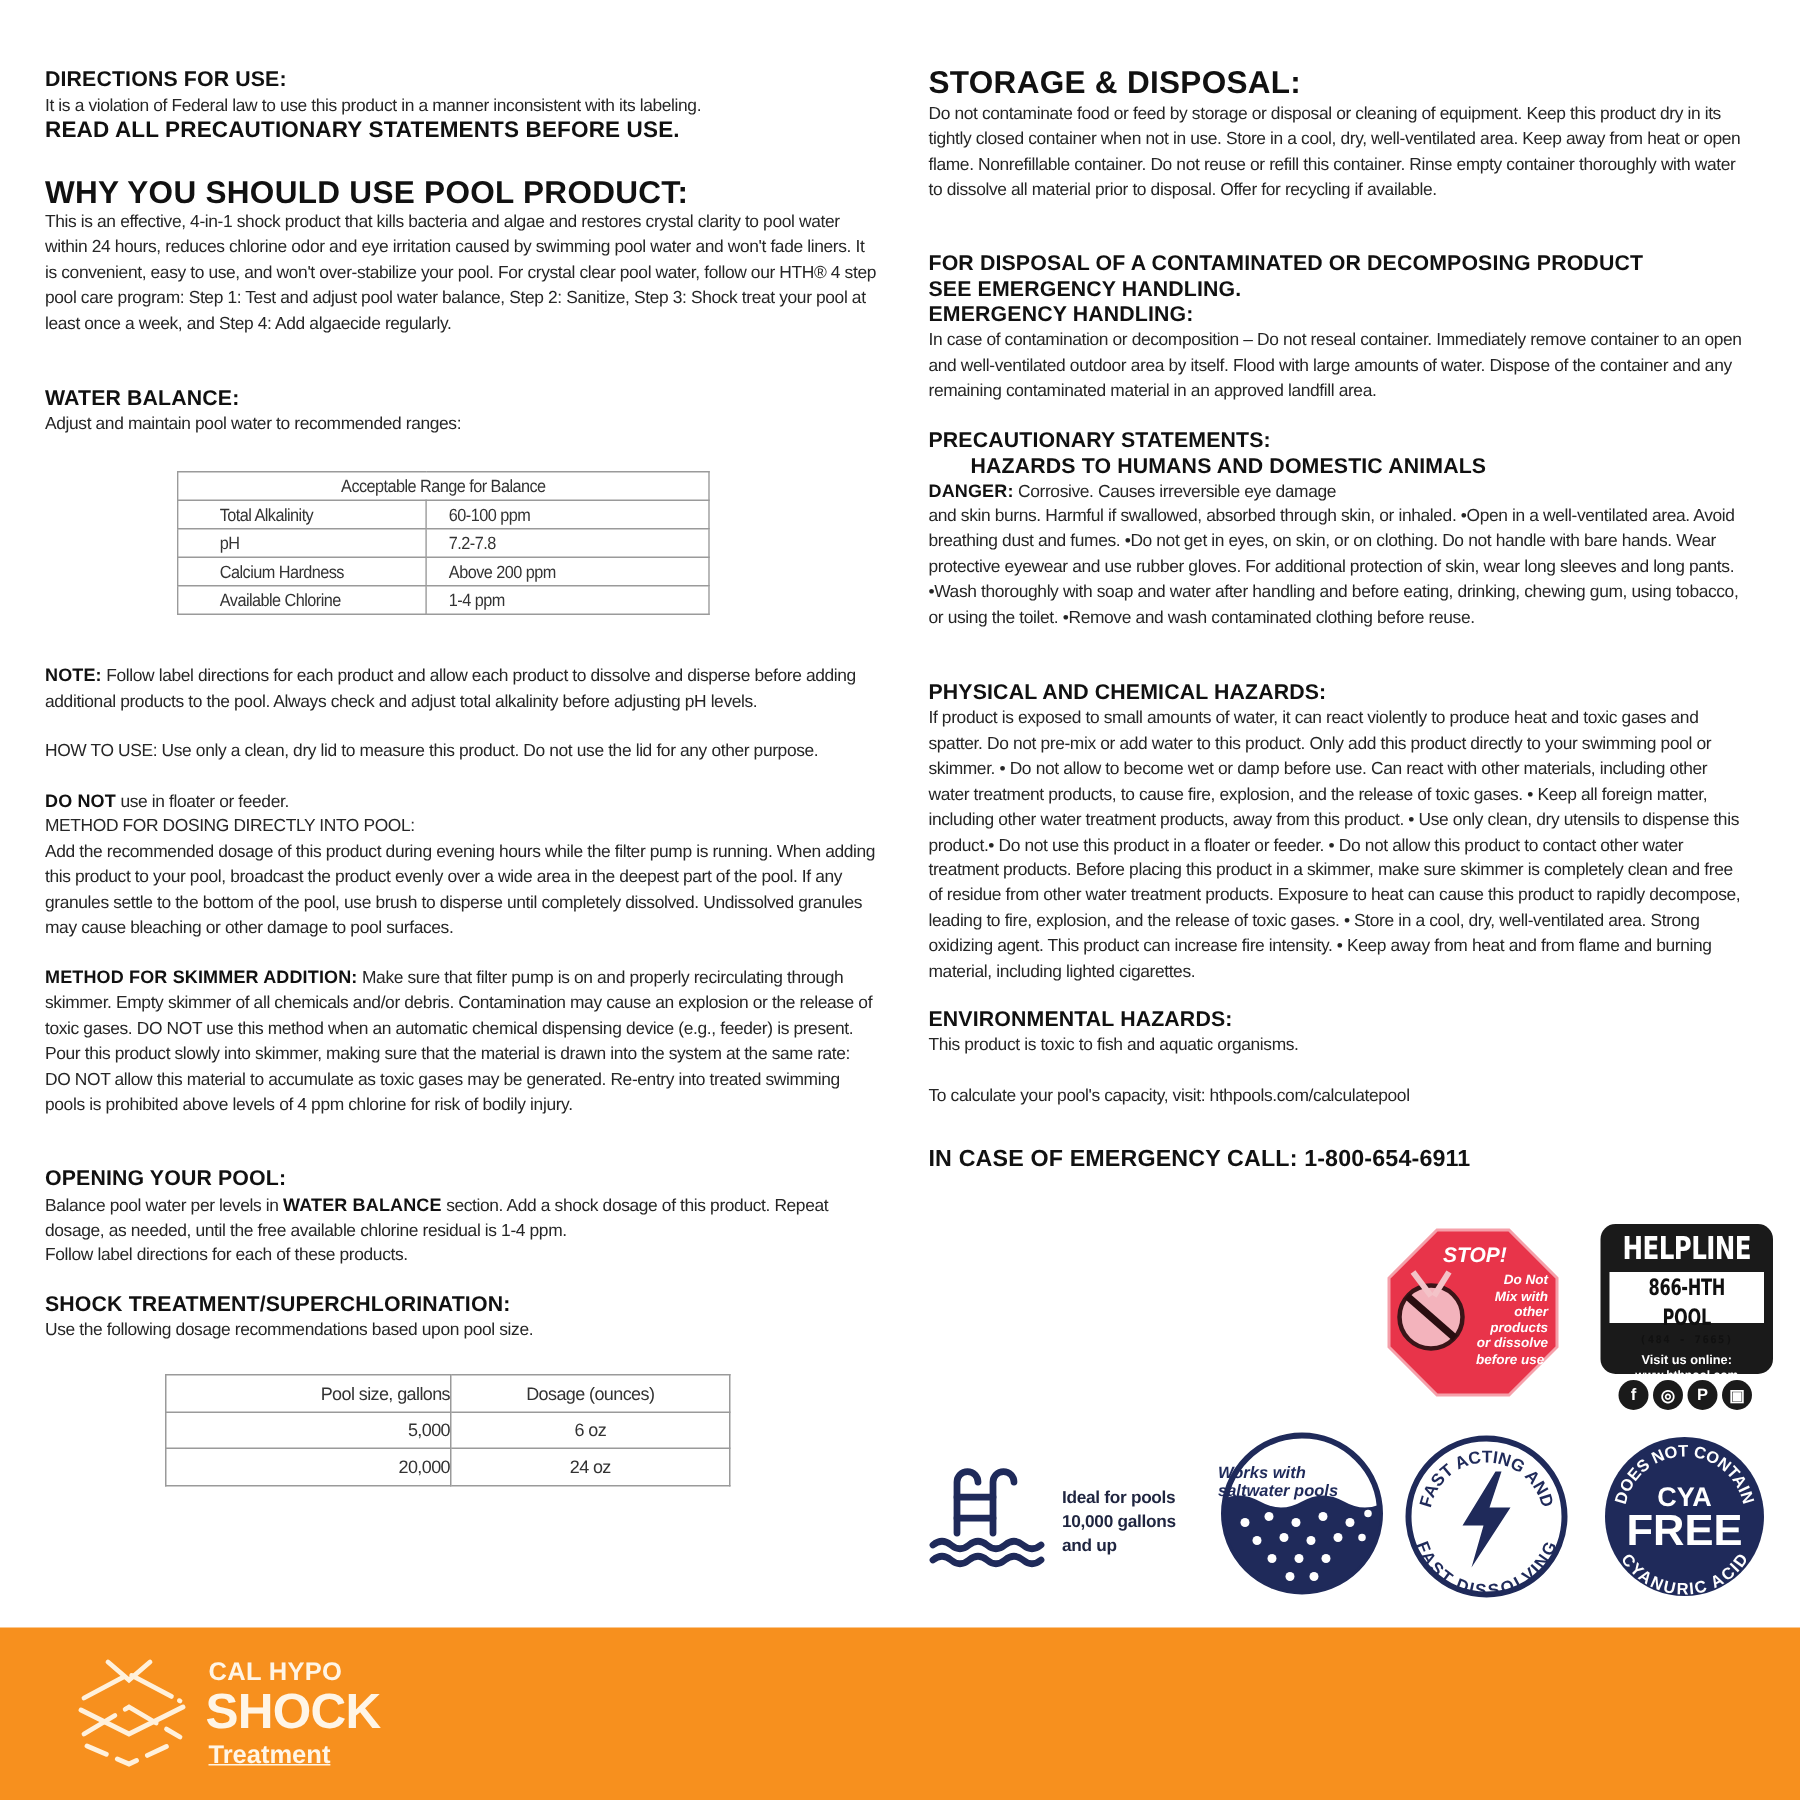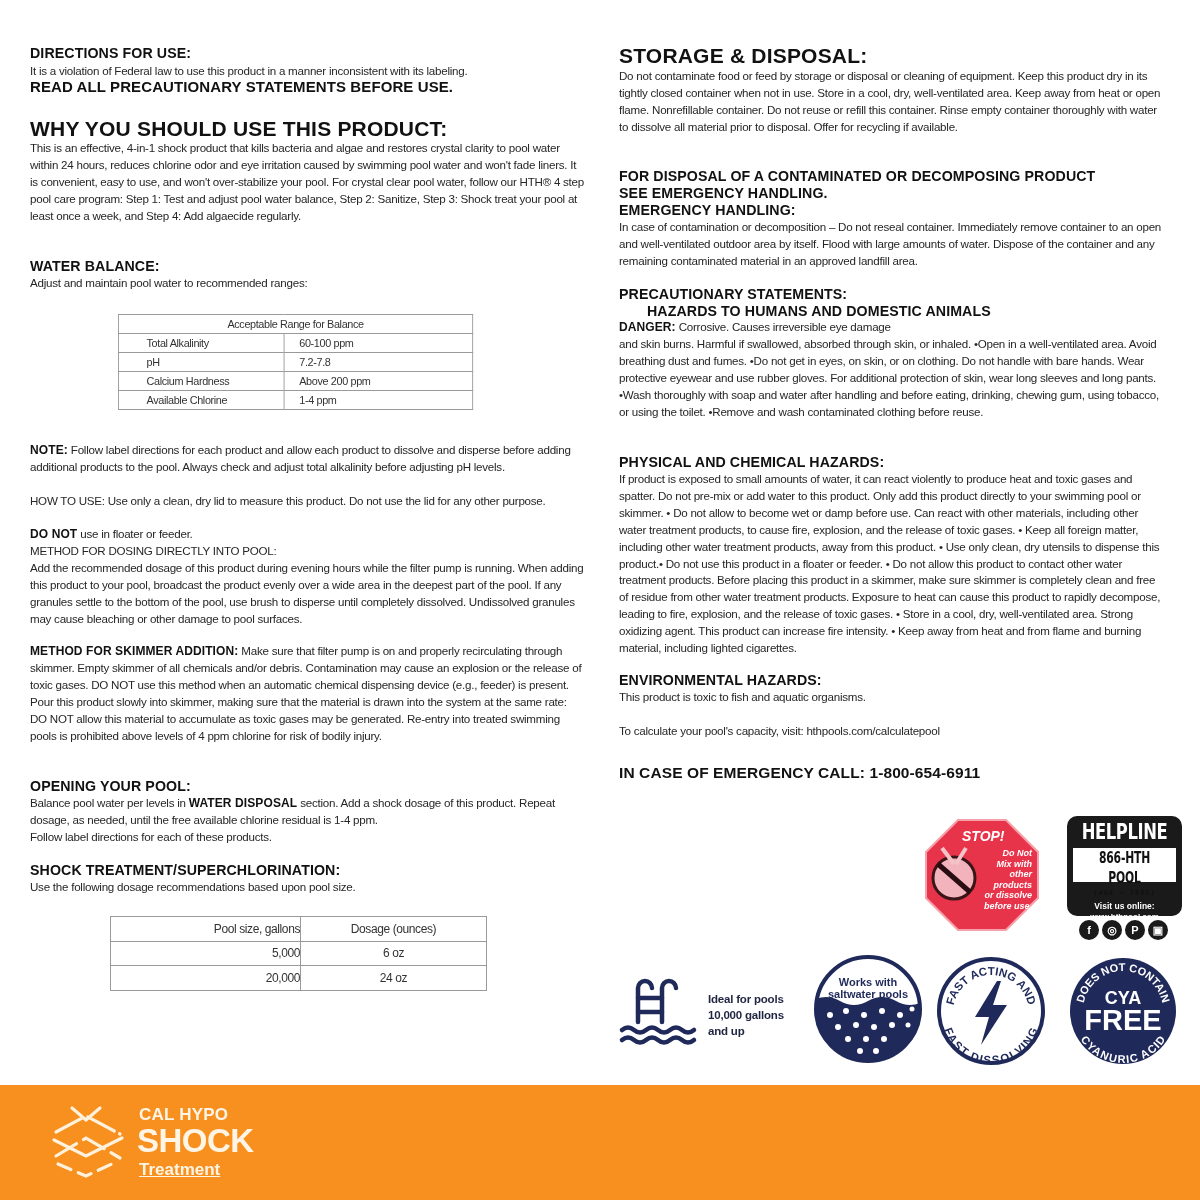--- a/index.html
+++ b/index.html
@@ -55,21 +55,21 @@
 </style>
 </head>
 <body>
 
 <div class="col col-left">
 
   <div class="abs h-sm" style="top:45px;">DIRECTIONS FOR USE:</div>
   <div class="abs body-text" style="top:63px; width:560px;">It is a violation of Federal law to use this product in a manner inconsistent with its labeling.</div>
   <div class="abs h-sm" style="top:79px; font-size:15px;">READ ALL PRECAUTIONARY STATEMENTS BEFORE USE.</div>
 
-  <div class="abs h-lg" style="top:117px;">WHY YOU SHOULD USE THIS PRODUCT:</div>
+  <div class="abs h-lg" style="top:117px;">WHY YOU SHOULD USE POOL PRODUCT:</div>
   <div class="abs body-text" style="top:140px; width:555px;">This is an effective, 4-in-1 shock product that kills bacteria and algae and restores crystal clarity to pool water within 24 hours, reduces chlorine odor and eye irritation caused by swimming pool water and won't fade liners. It is convenient, easy to use, and won't over-stabilize your pool. For crystal clear pool water, follow our HTH® 4 step pool care program: Step 1: Test and adjust pool water balance, Step 2: Sanitize, Step 3: Shock treat your pool at least once a week, and Step 4: Add algaecide regularly.</div>
 
   <div class="abs h-sm" style="top:258px;">WATER BALANCE:</div>
   <div class="abs body-text" style="top:275px;">Adjust and maintain pool water to recommended ranges:</div>
 </div>
 
 <table class="range" style="left:118px; top:314px;">
   <tbody>
       <tr>
         <th colspan="2">Acceptable Range for Balance</th>
@@ -107,21 +107,21 @@
   <div class="abs body-text" style="top:560px; width:555px;">Add the recommended dosage of this product during evening hours while the filter pump is running. When adding this product to your pool, broadcast the product evenly over a wide area in the deepest part of the pool. If any granules settle to the bottom of the pool, use brush to disperse until completely dissolved. Undissolved granules may cause bleaching or other damage to pool surfaces.</div>
 
   <div class="abs body-text" style="top:643px; width:555px;">
     <span class="inline-h">METHOD FOR SKIMMER ADDITION:</span>
     <span>Make sure that filter pump is on and properly recirculating through skimmer. Empty skimmer of all chemicals and/or debris. Contamination may cause an explosion or the release of toxic gases. DO NOT use this method when an automatic chemical dispensing device (e.g., feeder) is present. Pour this product slowly into skimmer, making sure that the material is drawn into the system at the same rate: DO NOT allow this material to accumulate as toxic gases may be generated. Re-entry into treated swimming pools is prohibited above levels of 4 ppm chlorine for risk of bodily injury.</span>
   </div>
 
   <div class="abs h-sm" style="top:778px;">OPENING YOUR POOL:</div>
   <div class="abs body-text" style="top:795px; width:555px;">
     <span>Balance pool water per levels in</span>
-    <span class="inline-h">WATER DISPOSAL</span>
+    <span class="inline-h">WATER BALANCE</span>
     <span>section. Add a shock dosage of this product. Repeat dosage, as needed, until the free available chlorine residual is 1-4 ppm.</span>
   </div>
   <div class="abs body-text" style="top:829px;">Follow label directions for each of these products.</div>
 
   <div class="abs h-sm" style="top:862px;">SHOCK TREATMENT/SUPERCHLORINATION:</div>
   <div class="abs body-text" style="top:879px;">Use the following dosage recommendations based upon pool size.</div>
 </div>
 
 <table class="dose" style="left:110px; top:916px;">
   <tbody>
@@ -242,21 +242,21 @@
           <circle cx="80" cy="72" r="3"></circle>
           <circle cx="96" cy="72" r="2.5"></circle>
         <circle cx="36" cy="86" r="3"></circle>
           <circle cx="54" cy="86" r="3"></circle>
           <circle cx="72" cy="86" r="3"></circle>
           <circle cx="48" cy="98" r="3"></circle>
           <circle cx="64" cy="98" r="3"></circle>
       </g>
     </g>
   </svg>
-  <div class="abs" style="left:0; top:23px; width:112px; text-align:center; font-size:11px; font-weight:700; line-height:12px; color:#1f2a5a;">
+  <div class="abs" style="left:0; top:23px; width:112px; text-align:left; font-size:11px; font-weight:700; line-height:12px; color:#1f2a5a;font-style:italic;">
     <div>Works with</div>
     <div>saltwater pools</div>
   </div>
 </div>
 
 <div class="circle-badge" style="left:935px; top:955px;">
   <svg width="112" height="112" viewBox="0 0 112 112">
     <circle cx="56" cy="56" r="52" fill="#fff" stroke="#1f2a5a" stroke-width="4"></circle>
     <polygon points="62,26 40,62 54,62 46,90 72,50 58,50 66,26" fill="#1f2a5a"></polygon>
     <path id="arcTop" d="M18,58 A38,38 0 0 1 94,58" fill="none"></path>

